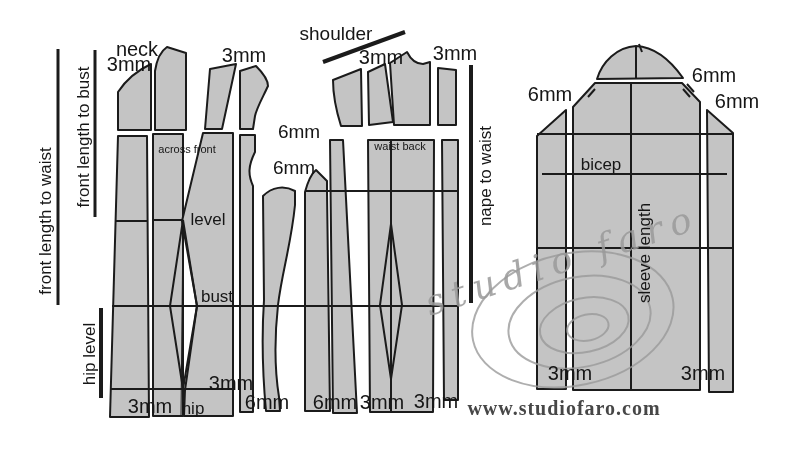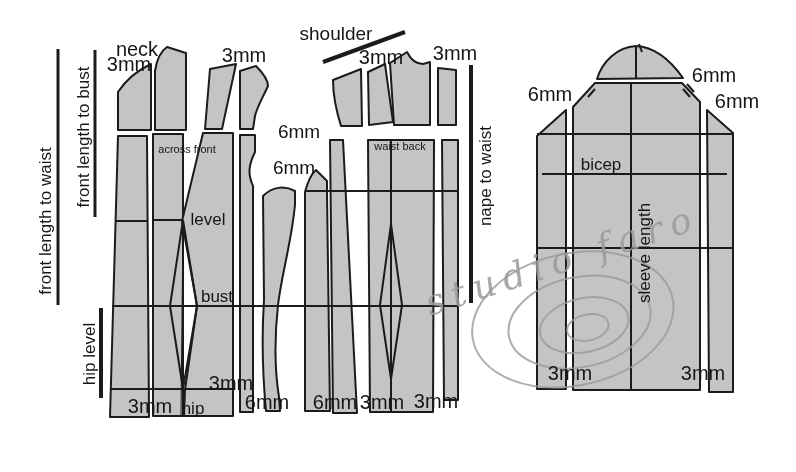--- a/index.html
+++ b/index.html
@@ -111,13 +111,14 @@
   <div class="lbl" style="left:570px;top:373px">3mm</div>
   <div class="lbl" style="left:703px;top:373px">3mm</div>
 
   <div class="lbl s17 v" style="left:644px;top:253px">sleeve length</div>
   <div class="lbl s17 v" style="left:485px;top:176px">nape to waist</div>
   <div class="lbl s17 v" style="left:45px;top:221px">front length to waist</div>
   <div class="lbl s17 v" style="left:83px;top:137px">front length to bust</div>
   <div class="lbl s17 v" style="left:89px;top:354px">hip level</div>
 
   <div class="logo" style="left:562px;top:260px">studio faro</div>
+  <div class="url" style="left:564px;top:408px">www.studiofaro.com</div>
 </div>
 
 </body></html>

